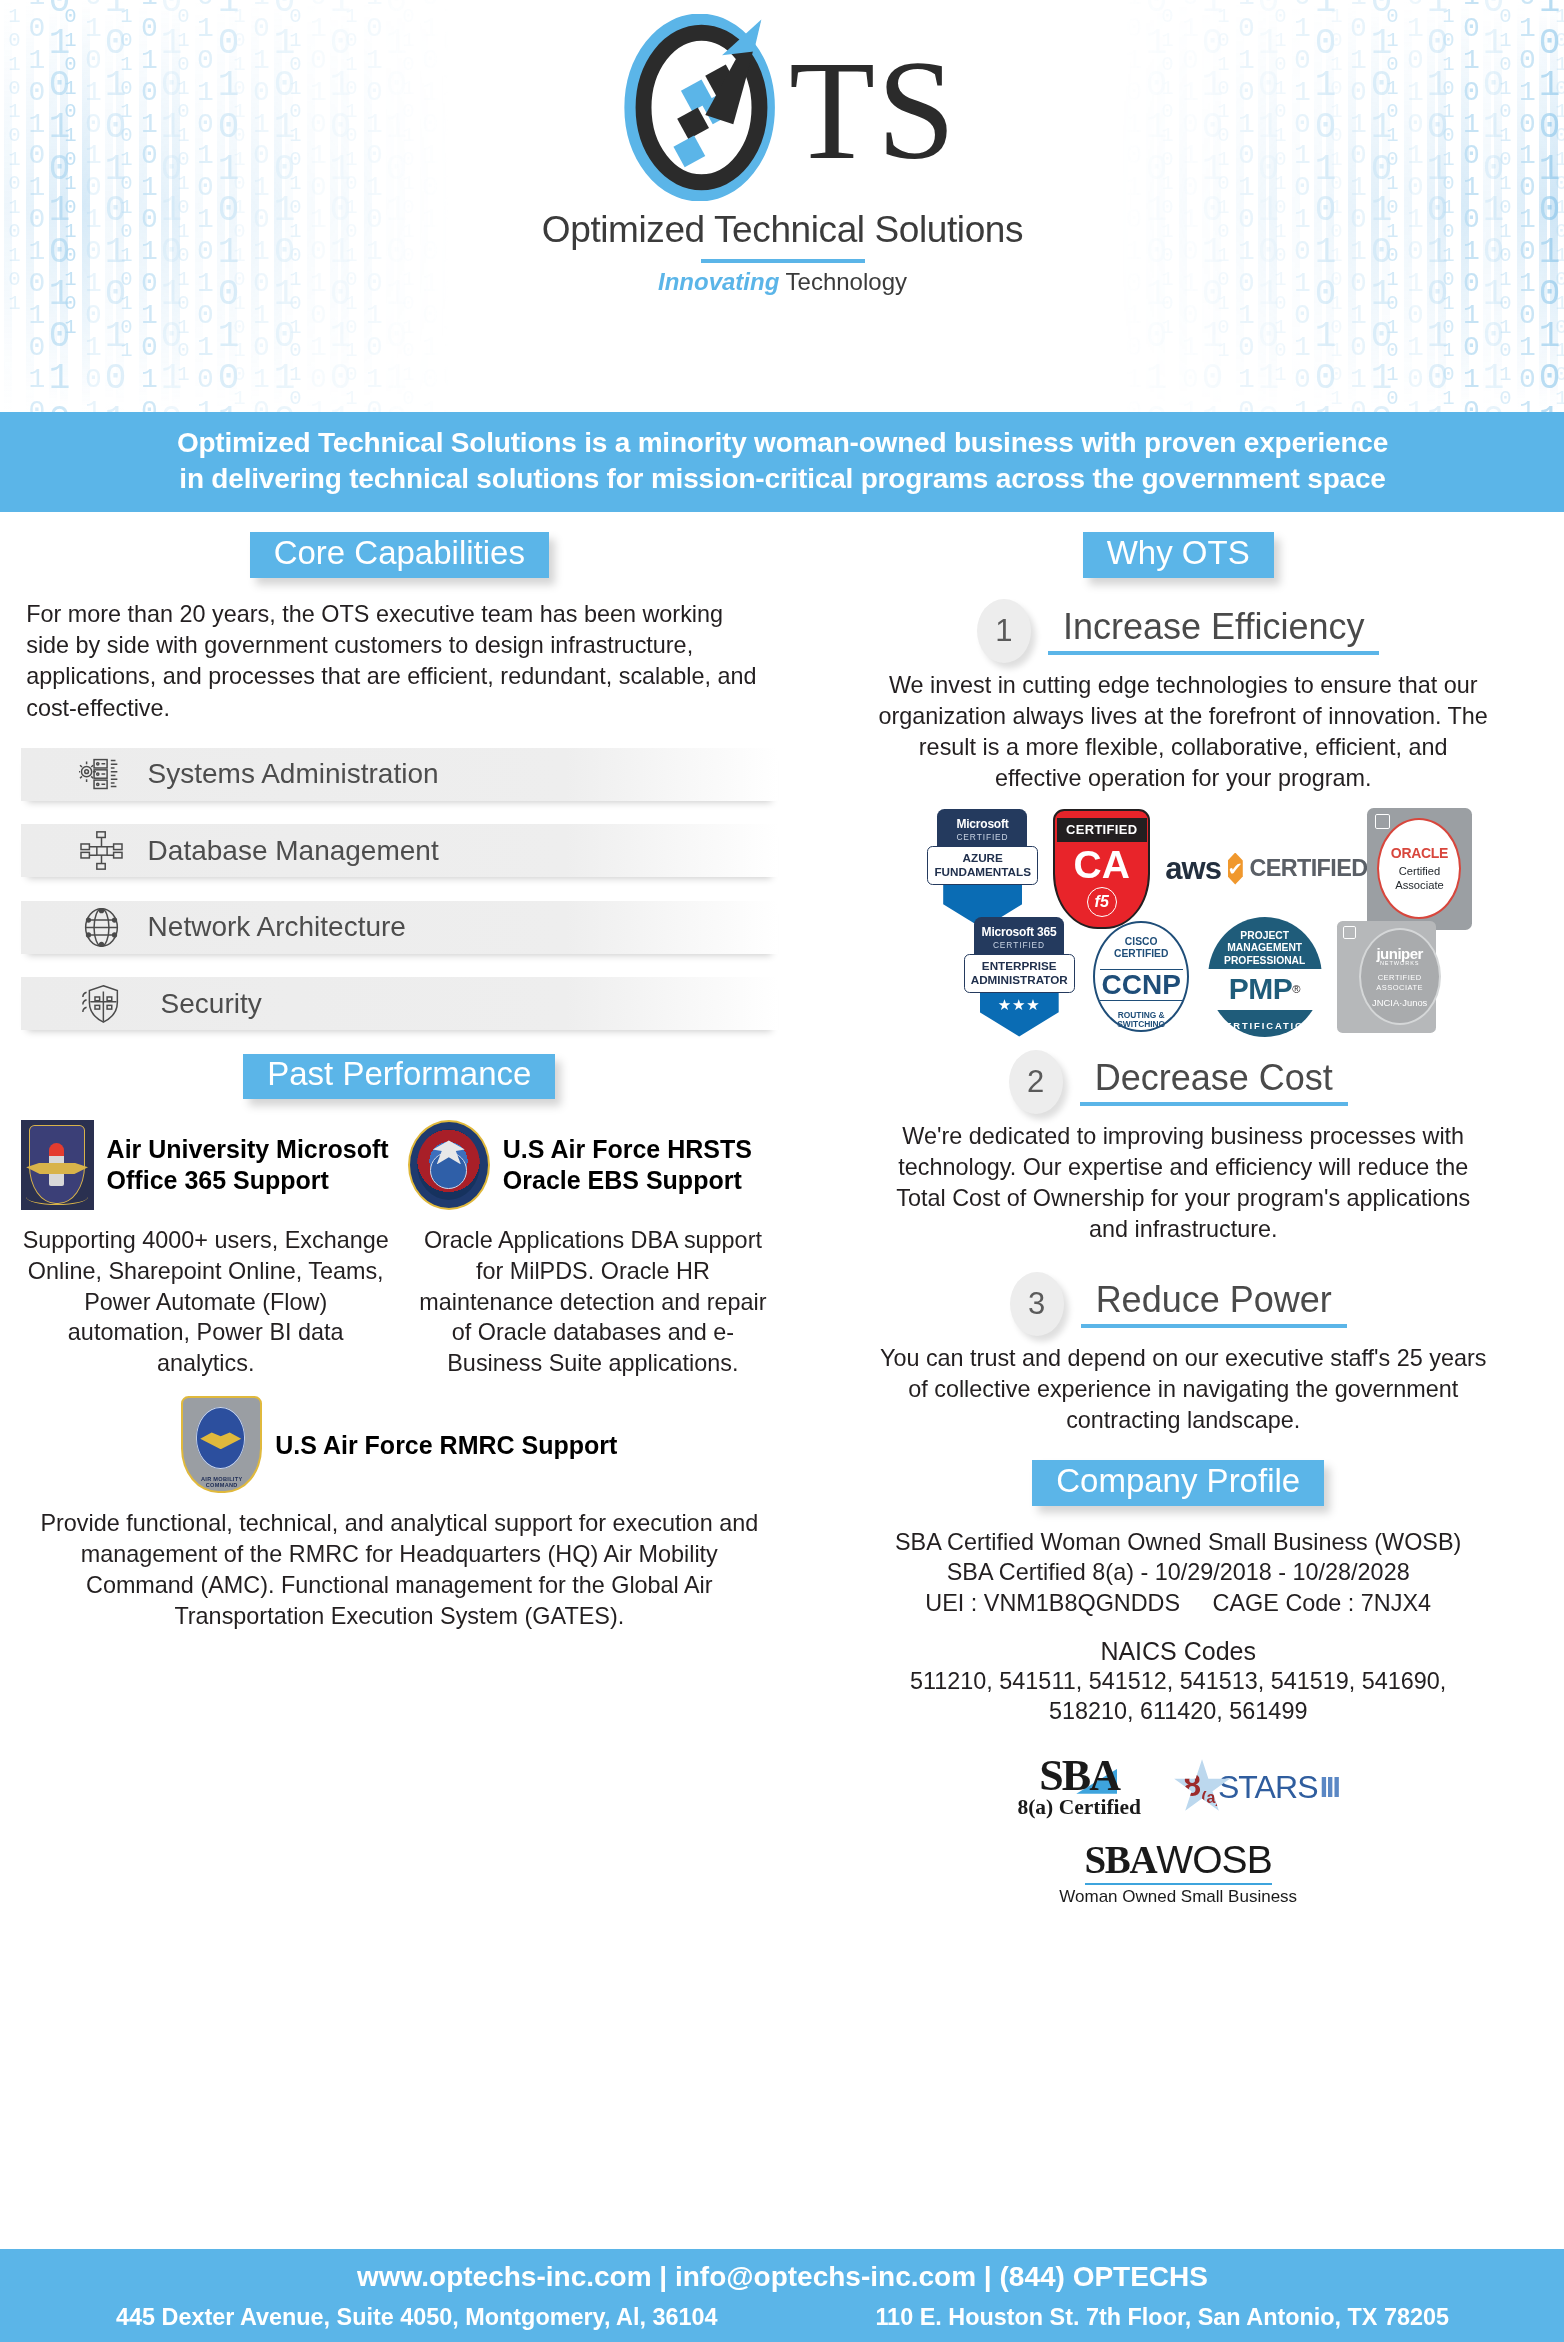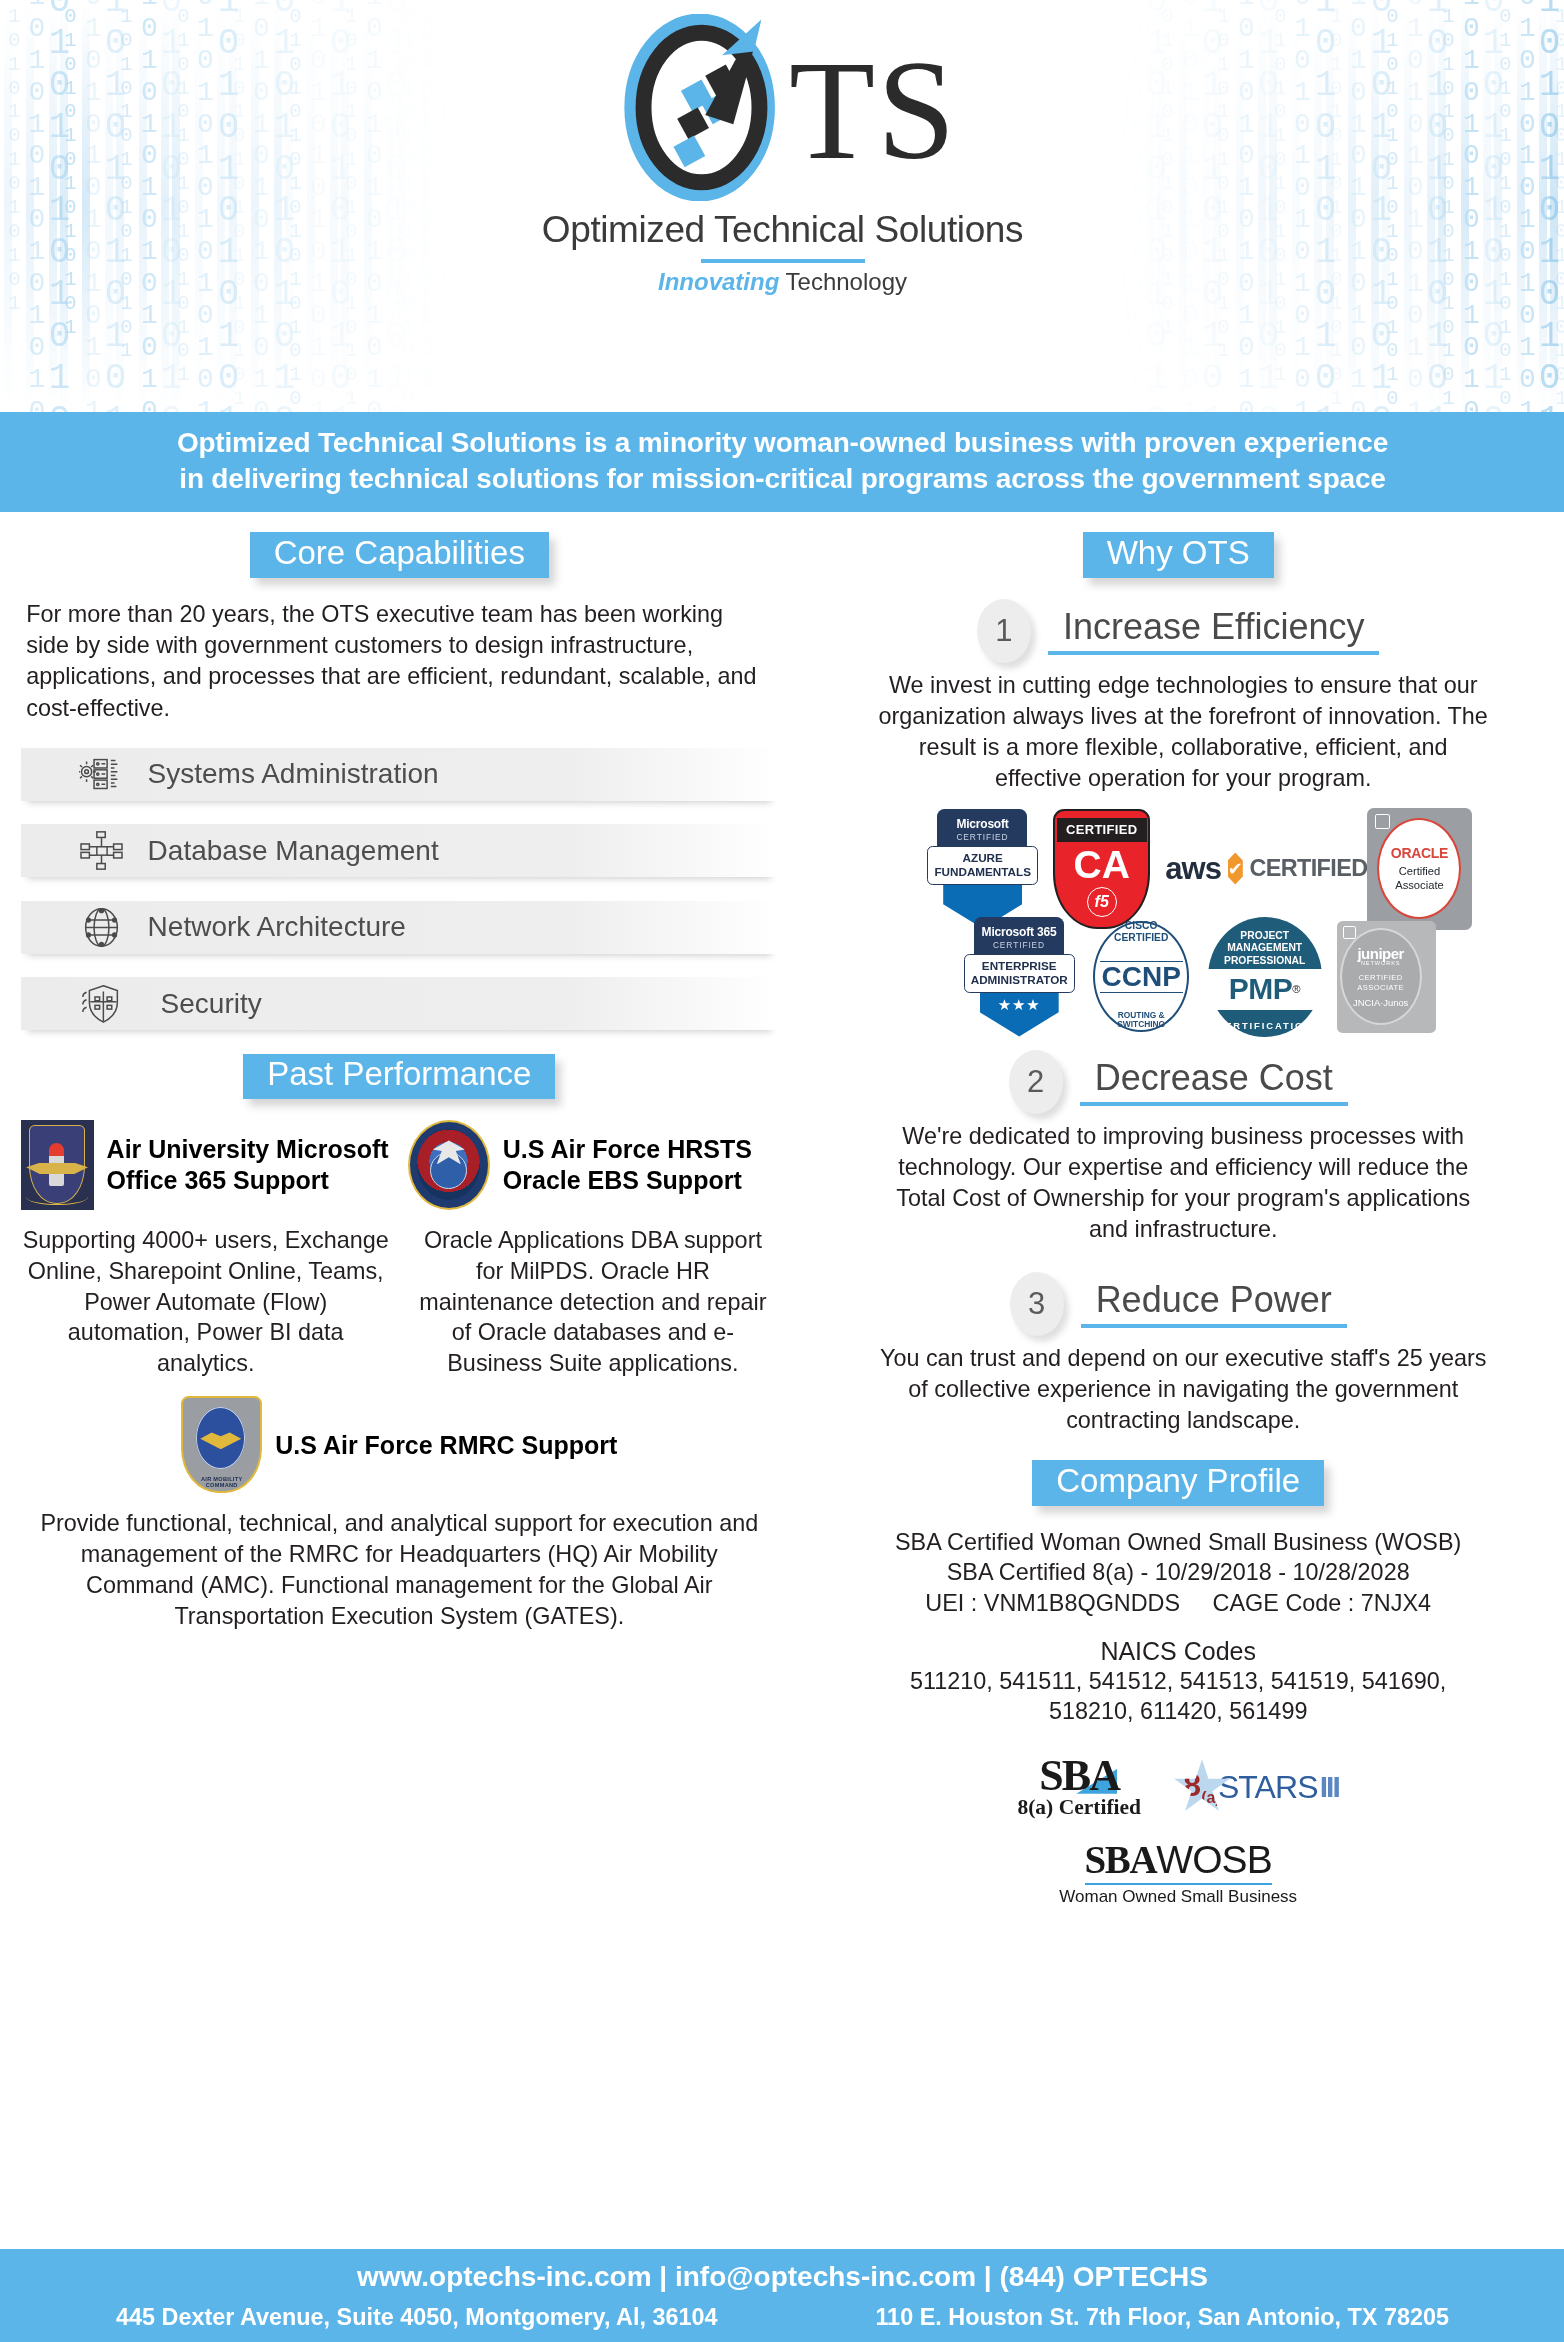--- a/index.html
+++ b/index.html
@@ -288,21 +288,21 @@
 
   
   .ccnp-badge { width: 103px; height: 111px; position:relative; }
   .ccnp-oval {
     position:absolute; inset: 0 3.7px;
     border: 2.8px solid #1f4e79; border-radius:50%;
     background:#fff;
     display:flex;flex-direction:column;align-items:center;justify-content:flex-end;
   }
   .ccnp-top { font-size: 10.3px; font-weight:700; color:#1f4e79; line-height:1.15; text-align:center;}
-  .ccnp-main { font-size: 28px; font-weight:700; color:#1f4e79; border-top:1.4px solid #1f4e79; border-bottom:1.4px solid #1f4e79; padding:0 1.9px; line-height:1.05; margin:18px 0;}
+  .ccnp-main { font-size: 28px; font-weight:700; color:#1f4e79; border-top:1.4px solid #1f4e79; border-bottom:1.4px solid #1f4e79; padding:0 1.9px; line-height:1.05; margin:10px 0;}
   .ccnp-bot { font-size: 8.4px; font-weight:700; color:#1f4e79; line-height:1.15; text-align:center;}
 
   
   .pmp-badge { width: 114px; height: 120px; position:relative;}
   .pmp-oval {
     position:absolute; inset:0; border-radius:50%;
     background:#1f5c7a; overflow:hidden;
   }
   .pmp-top {
     position:absolute; top: 13px; left:0; right:0;
@@ -317,21 +317,21 @@
   .pmp-bot {
     position:absolute; bottom: 5.6px; left:0; right:0; color:#fff;
     font-size:9.4px; letter-spacing:1.9px; text-align:center; font-weight:700;
   }
 
   
   .jun-badge { width: 99px; height: 112px; position:relative;}
   .jun-plate { position:absolute; inset:0; background:#b6b8ba; border-radius:5.6px;}
   .jun-sq { position:absolute; top:5.6px; left:6.6px; width:13px;height:13px;border:1.9px solid #fff;border-radius:1.9px;}
   .jun-oval {
-    position:absolute; top:7.5px; left:3px; width:82px;height:97px;
+    position:absolute; top:7.5px; left:22px; width:82px;height:97px;
     background:#a9abad; border:2.8px solid #d5d7d8; border-radius:50%;
     display:flex;flex-direction:column;align-items:center;justify-content:center; color:#fff;
   }
   .jun-word { font-size:15px; font-weight:700; letter-spacing:-0.5px;}
   .jun-nw { font-size:5.6px; letter-spacing:0.9px; margin-top:-1.9px;}
   .jun-sub { font-size:7.5px; margin-top:6.6px; line-height:1.3; text-align:center; letter-spacing:0.5px;}
   .jun-jn { font-size:9.4px; margin-top:4.7px;}
 
   
   .pp-grid { display:flex; gap: 17px; margin-top: 7.5px;}

